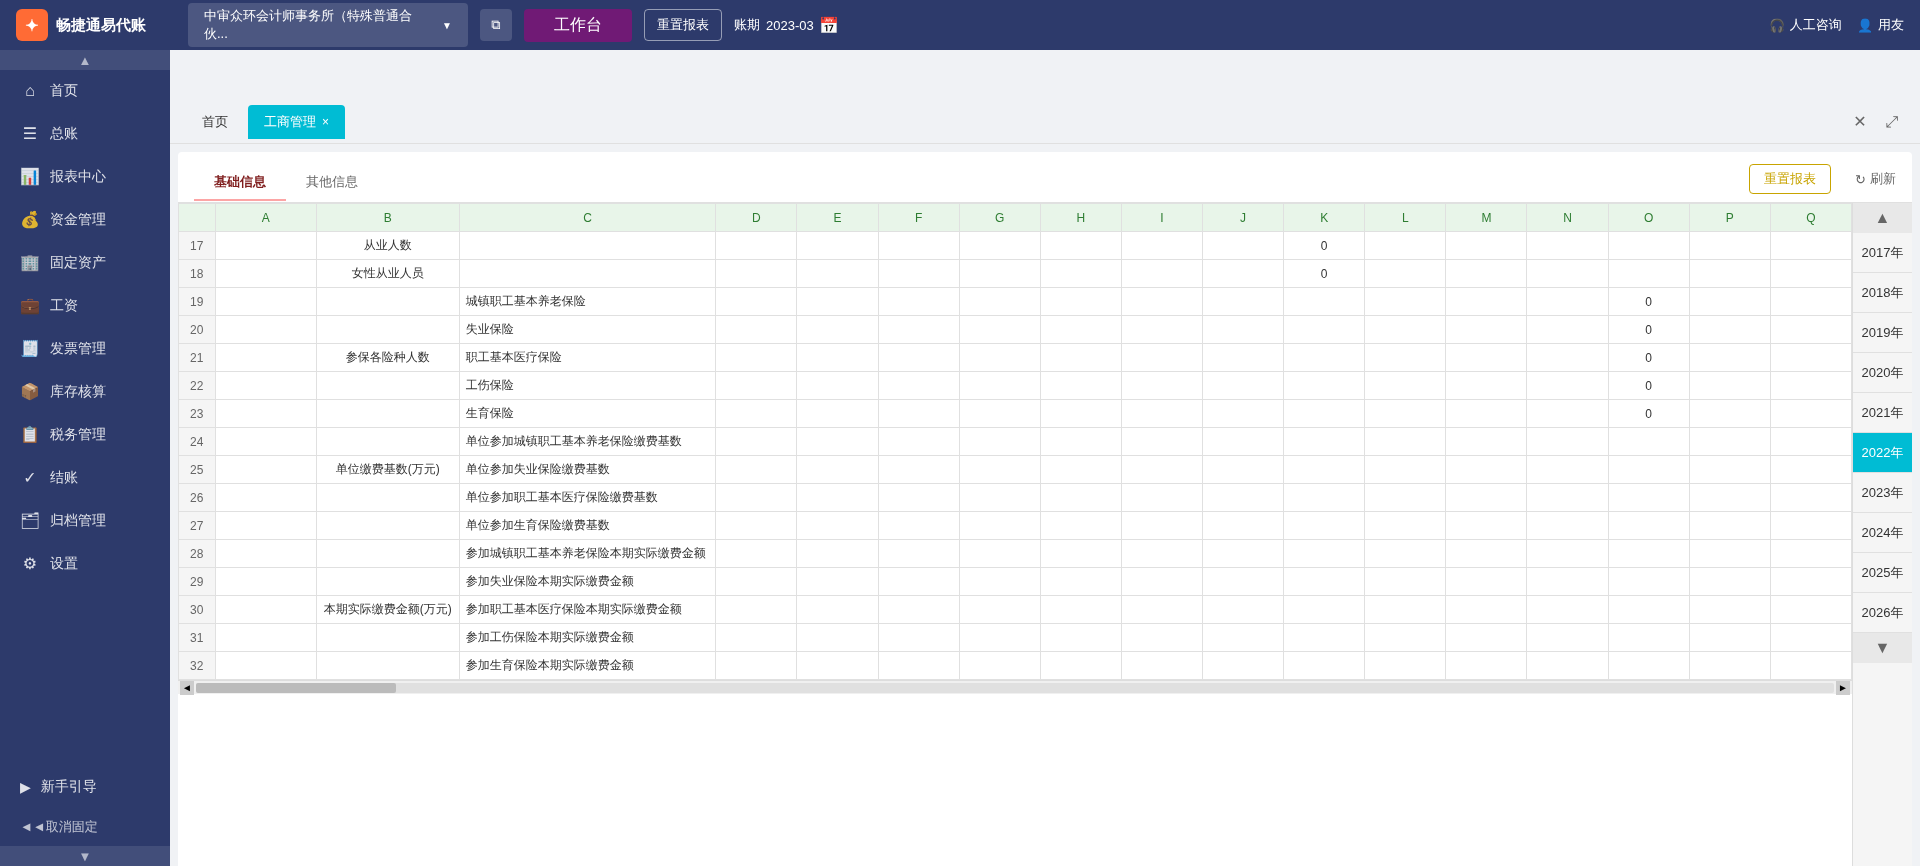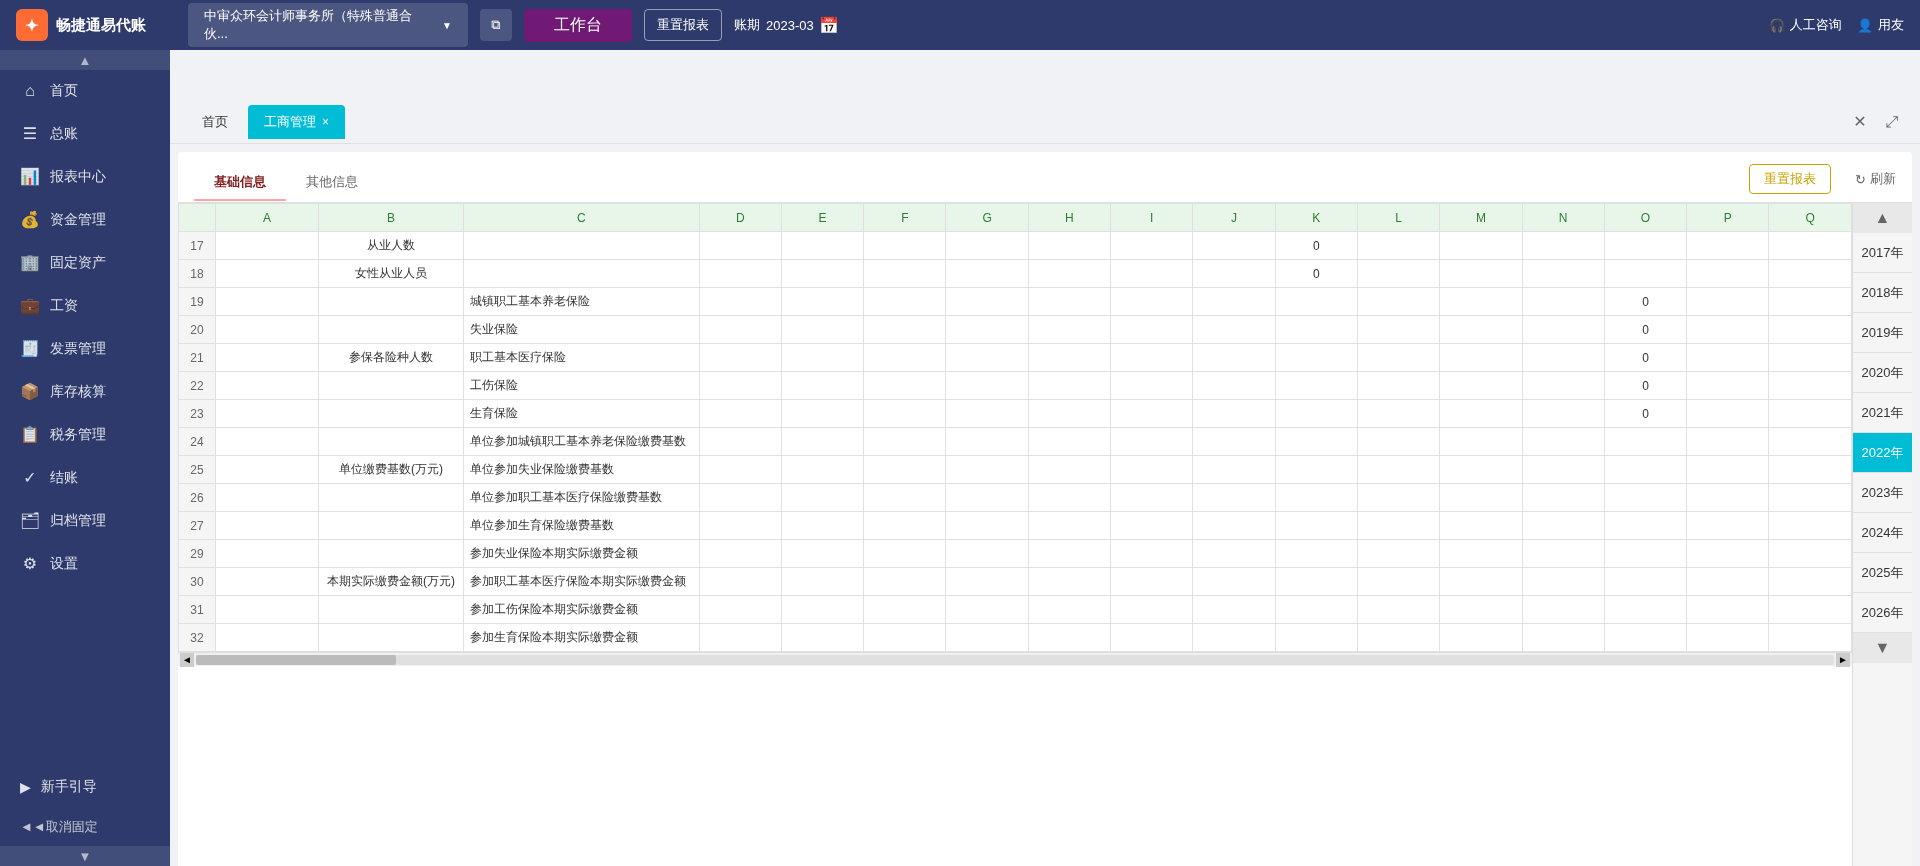--- a/index.html
+++ b/index.html
@@ -478,20 +478,40 @@
               <td class="col-other"></td>
               <td class="col-other"></td>
               <td class="col-other"></td>
               <td class="col-other"></td>
               <td class="col-other"></td>
               <td class="col-other"></td>
               <td class="col-other"></td>
               <td class="col-other"></td>
             </tr>
 
+            <tr>
+              <td class="row-num">28</td>
+              <td class="col-a"></td>
+              <td class="col-b"></td>
+              <td class="col-c">参加城镇职工基本养老保险本期实际缴费金额</td>
+              <td class="col-other"></td>
+              <td class="col-other"></td>
+              <td class="col-other"></td>
+              <td class="col-other"></td>
+              <td class="col-other"></td>
+              <td class="col-other"></td>
+              <td class="col-other"></td>
+              <td class="col-other"></td>
+              <td class="col-other"></td>
+              <td class="col-other"></td>
+              <td class="col-other"></td>
+              <td class="col-other"></td>
+              <td class="col-other"></td>
+              <td class="col-other"></td>
+            </tr>
 
             <tr>
               <td class="row-num">29</td>
               <td class="col-a"></td>
               <td class="col-b"></td>
               <td class="col-c">参加失业保险本期实际缴费金额</td>
               <td class="col-other"></td>
               <td class="col-other"></td>
               <td class="col-other"></td>
               <td class="col-other"></td>

